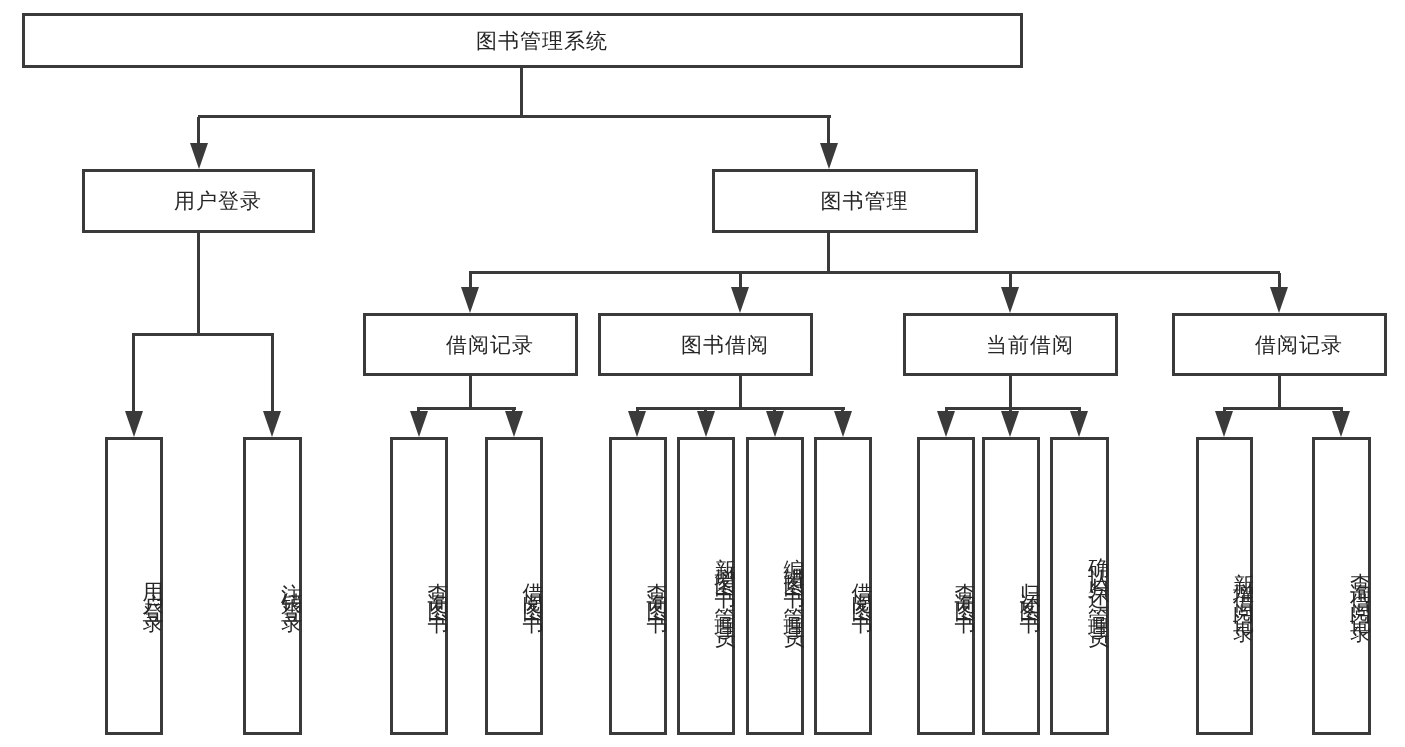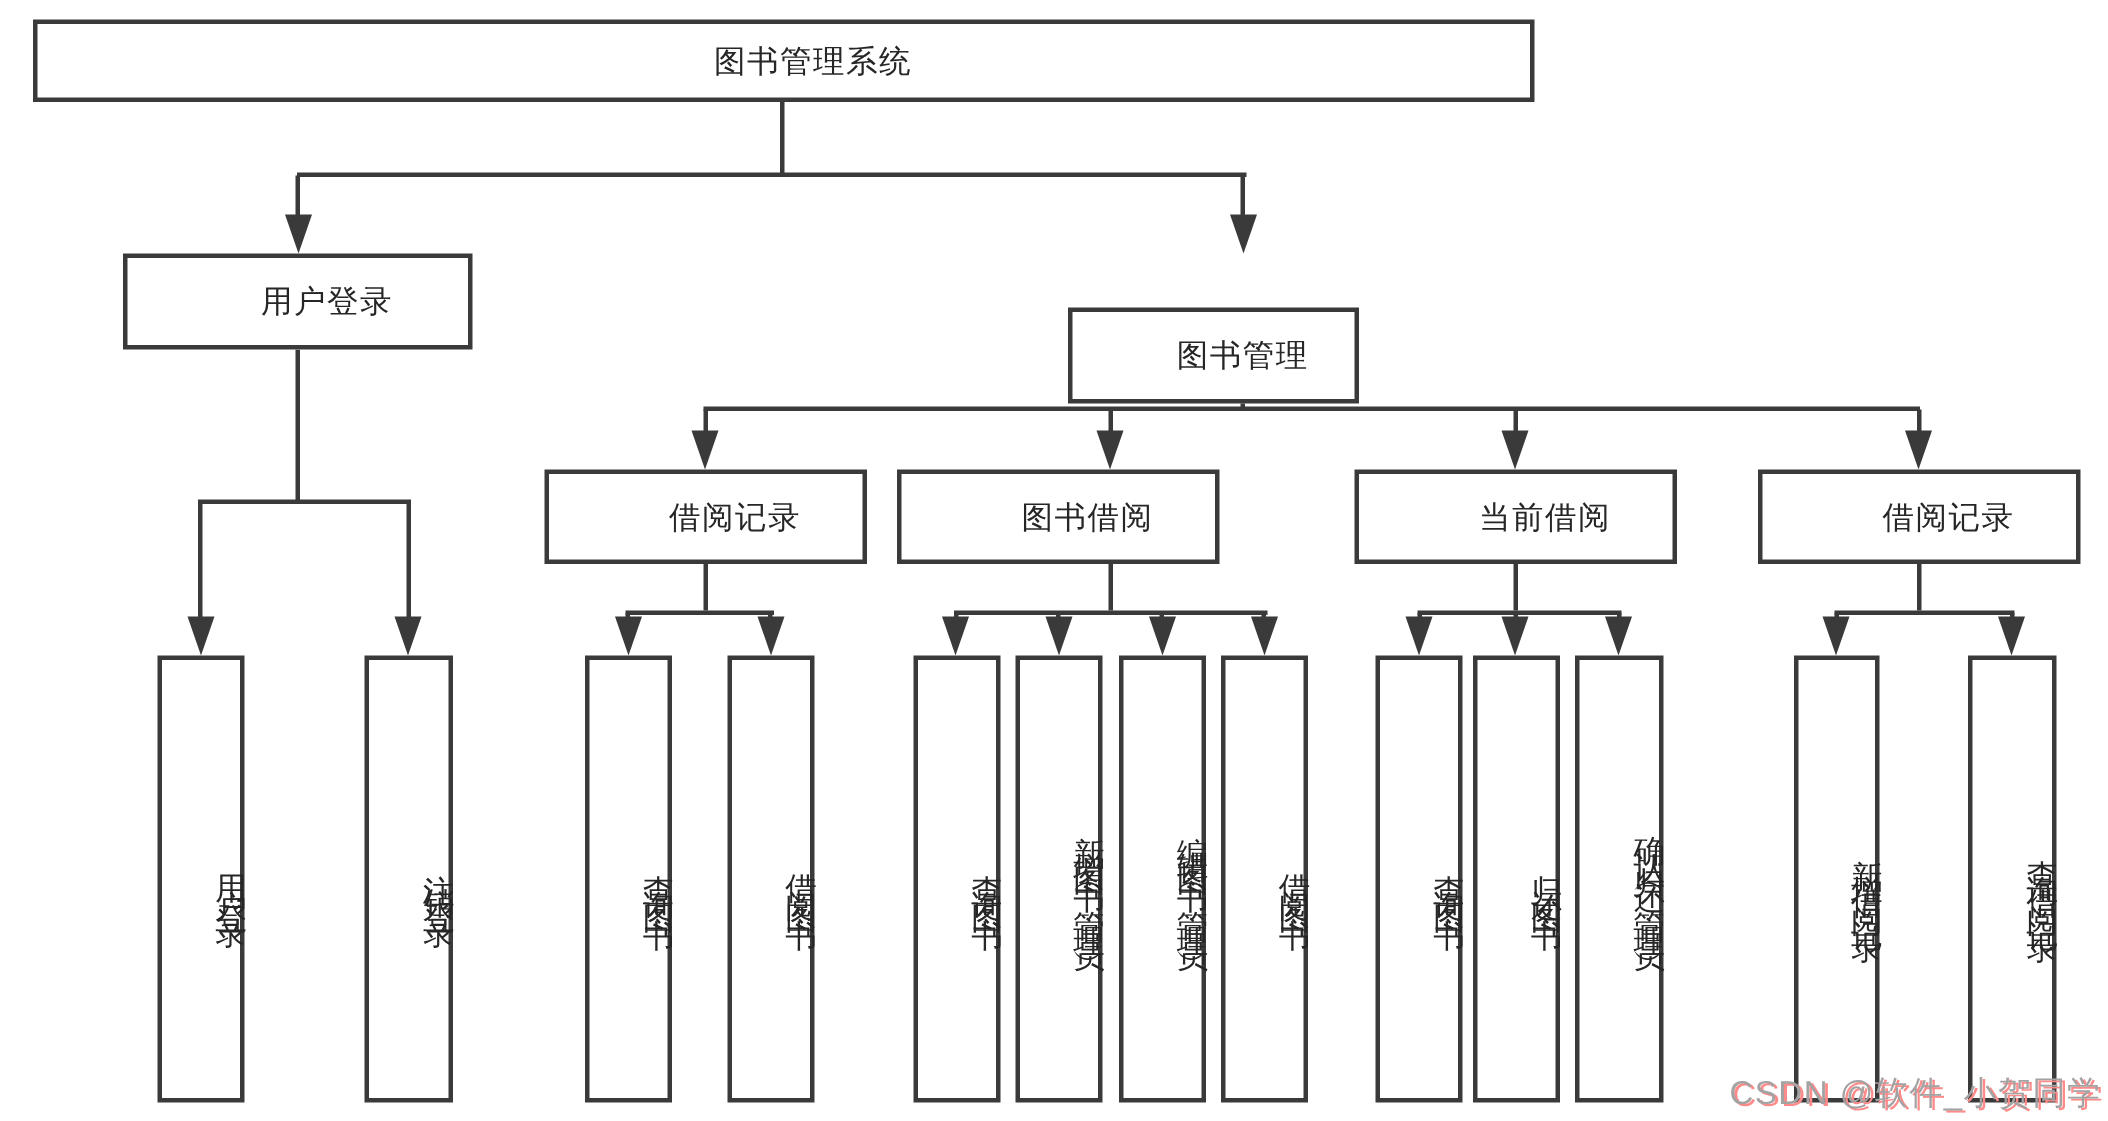--- a/index.html
+++ b/index.html
@@ -39,21 +39,21 @@
   <div class="node" style="left:22px;top:13px;width:1001px;height:55px;">图书管理系统</div>
 
   <div class="vline" style="left:520px;top:68px;height:48px;"></div>
   <div class="hline" style="left:198px;top:115px;width:633px;"></div>
   <div class="vline" style="left:197px;top:117px;height:28px;"></div>
   <div class="vline" style="left:827px;top:117px;height:28px;"></div>
   <div class="arrow" style="left:190px;top:143px;"></div>
   <div class="arrow" style="left:820px;top:143px;"></div>
 
   <div class="node" style="left:82px;top:169px;width:233px;height:64px;">用户登录</div>
-  <div class="node" style="left:712px;top:169px;width:194px;height:64px;margin-top:36px;">图书管理</div>
+  <div class="node" style="left:712px;top:169px;width:266px;height:64px;">图书管理</div>
 
   <div class="vline" style="left:197px;top:233px;height:101px;"></div>
   <div class="hline" style="left:132px;top:333px;width:142px;"></div>
   <div class="vline" style="left:132px;top:335px;height:78px;"></div>
   <div class="vline" style="left:271px;top:335px;height:78px;"></div>
   <div class="arrow" style="left:125px;top:411px;"></div>
   <div class="arrow" style="left:263px;top:411px;"></div>
 
   <div class="vline" style="left:827px;top:233px;height:40px;"></div>
   <div class="hline" style="left:469px;top:271px;width:811px;"></div>
@@ -142,15 +142,14 @@
     <span class="vtext">确认归还（管理员）</span>
   </div>
 
   <div class="node vnode" style="left:1196px;top:437px;width:57px;height:298px;">
     <span class="vtext">新增借阅记录</span>
   </div>
   <div class="node vnode" style="left:1312px;top:437px;width:59px;height:298px;">
     <span class="vtext">查询借阅记录</span>
   </div>
 
-  <div class="watermark">CSDN @软件_小贺同学</div>
 
 </div>
 
 </body></html>

